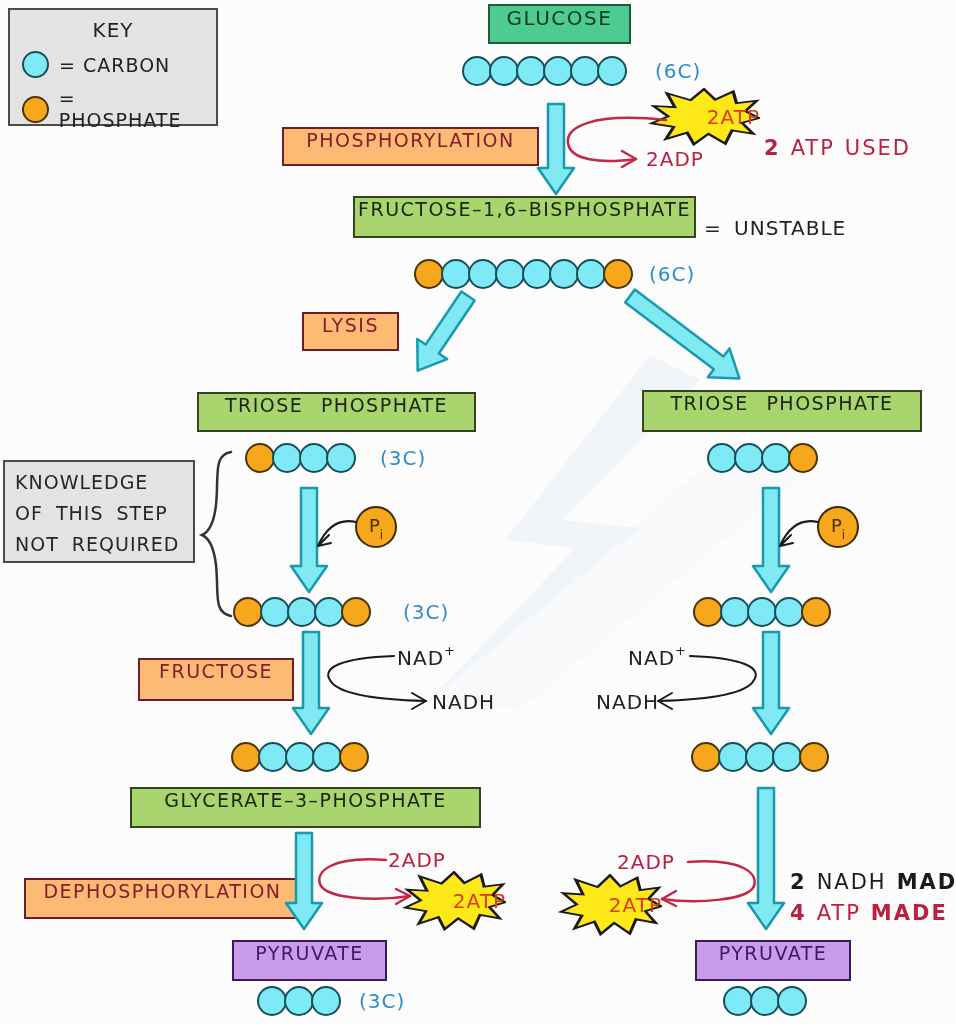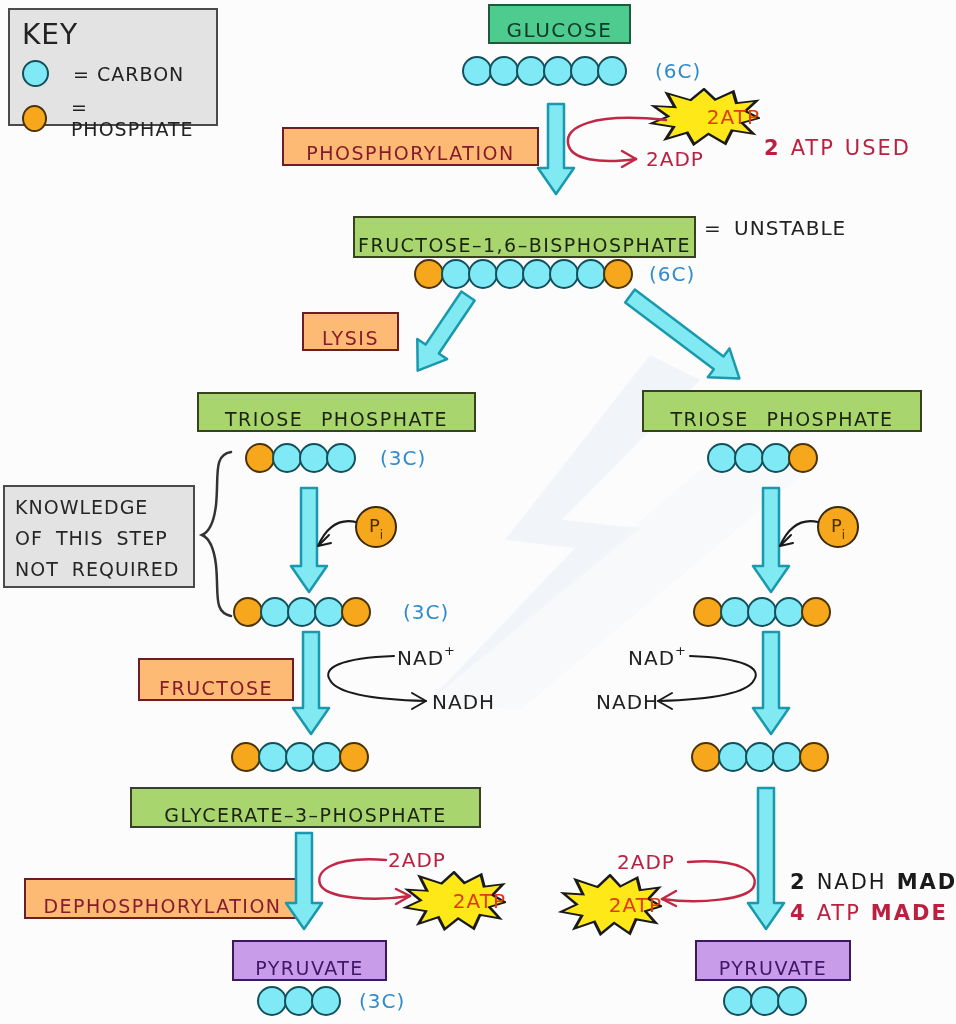--- a/index.html
+++ b/index.html
@@ -1,20 +1,20 @@
 <!DOCTYPE html>
 <html><head>
 <meta charset="utf-8">
 <style>
   html,body{margin:0;padding:0;background:#ffffff;}
   #canvas{position:relative;width:956px;height:1024px;background:#fcfcfc;overflow:hidden;
           font-family:"DejaVu Sans","Liberation Sans",sans-serif;color:#222;}
   svg.layer{position:absolute;left:0;top:0;pointer-events:none;}
   .abs{position:absolute;}
-  .box{position:absolute;display:flex;align-items:flex-end;justify-content:center;
+  .box{position:absolute;display:flex;align-items:flex-start;justify-content:center;
        border:2px solid #333;letter-spacing:1.5px;font-size:19px;white-space:nowrap;}
   .box-green{background:#4ecb8e;border-color:#1c5c3c;color:#0d3a27;}
   .box-lgreen{background:#a8d56e;border-color:#37421f;color:#1c2410;}
   .box-red{background:#fdba74;border-color:#6e1c26;color:#871b2e;}
   .box-purple{background:#c89ce8;border-color:#3c1a5a;color:#411768;}
   .box-gray{background:#e3e3e3;border-color:#4a4a4a;color:#262626;}
   .molrow{position:absolute;display:flex;align-items:center;}
   .chain{display:flex;align-items:center;}
   .mol{width:30px;height:30px;border-radius:50%;box-sizing:border-box;display:inline-block;}
   .mol+.mol{margin-left:-3px;}
@@ -30,22 +30,22 @@
   .star{position:absolute;display:flex;align-items:center;justify-content:flex-end;}
   .star svg{position:absolute;left:0;top:0;}
   .star .star-label{position:relative;color:#e03a10;font-size:20px;letter-spacing:1px;z-index:1;}
   .pi-circle{position:absolute;width:42px;height:42px;border-radius:50%;background:#f6a71b;
              border:2px solid #3a2a05;box-sizing:border-box;display:flex;align-items:center;
              justify-content:center;color:#4a2d00;font-size:18px;}
   sup{font-size:13px;position:relative;top:-2px;}
   sub{font-size:12px;position:relative;bottom:-3px;}
   .keybox{position:absolute;left:8px;top:8px;width:210px;height:118px;background:#e3e3e3;
           border:2px solid #4a4a4a;box-sizing:border-box;padding:8px 12px;}
-  .keytitle{font-size:28px;letter-spacing:1px;color:#222;}
-  .keyrow{display:flex;align-items:center;margin-top:9px;font-size:19px;letter-spacing:1px;color:#222;gap:14px;}
+  .keytitle{font-size:20px;letter-spacing:1px;color:#222;text-align:center;}
+  .keyrow{display:flex;align-items:center;margin-top:9px;font-size:19px;letter-spacing:1px;color:#222;}
   .keyrow .mol{width:27px;height:27px;margin-right:10px;}
   .kline{line-height:31px;font-size:19px;letter-spacing:1px;word-spacing:6px;white-space:nowrap;}
   .wsp{word-spacing:10px;}
 </style>
 </head>
 <body>
 
 <div id="canvas">
 
   <svg class="layer" width="956" height="1024">
@@ -89,21 +89,21 @@
     </svg>
     <span class="star-label">2ATP</span>
   </div>
   <div class="rednote" style="left:646px;top:147px;">2ADP</div>
   <div class="crimline crim" style="left:764px;top:136px;">
     <span class="num">2</span>
     <span>ATP</span>
     <span>USED</span>
   </div>
 
-  <div class="box box-lgreen" style="left:353px;top:216px;width:339px;height:38px;">
+  <div class="box box-lgreen" style="left:353px;top:196px;width:339px;height:38px;">
     <span>FRUCTOSE–1,6–BISPHOSPHATE</span>
   </div>
   <div class="blacknote" style="left:704px;top:216px;">= UNSTABLE</div>
   <div class="molrow" style="left:414px;top:259px;">
     <span class="chain">
         <span class="mol phos"></span>
         <span class="mol carb"></span>
         <span class="mol carb"></span>
         <span class="mol carb"></span>
         <span class="mol carb"></span>
@@ -135,21 +135,21 @@
   </div>
   <div class="molrow" style="left:707px;top:443px;">
     <span class="chain">
         <span class="mol carb"></span>
         <span class="mol carb"></span>
         <span class="mol carb"></span>
         <span class="mol phos"></span>
       </span>
   </div>
 
-  <div class="box-gray abs" style="left:3px;top:485px;width:192px;height:103px;border:2px solid #4a4a4a;
+  <div class="box-gray abs" style="left:3px;top:460px;width:192px;height:103px;border:2px solid #4a4a4a;
        box-sizing:border-box;padding:5px 0 0 10px;background:#e3e3e3;">
     <div class="kline">KNOWLEDGE</div>
     <div class="kline">OF THIS STEP</div>
     <div class="kline">NOT REQUIRED</div>
   </div>
 
   <div class="pi-circle" style="left:355px;top:506px;">
     <span><span>P</span><sub>i</sub></span>
   </div>
   <div class="pi-circle" style="left:817px;top:506px;">

